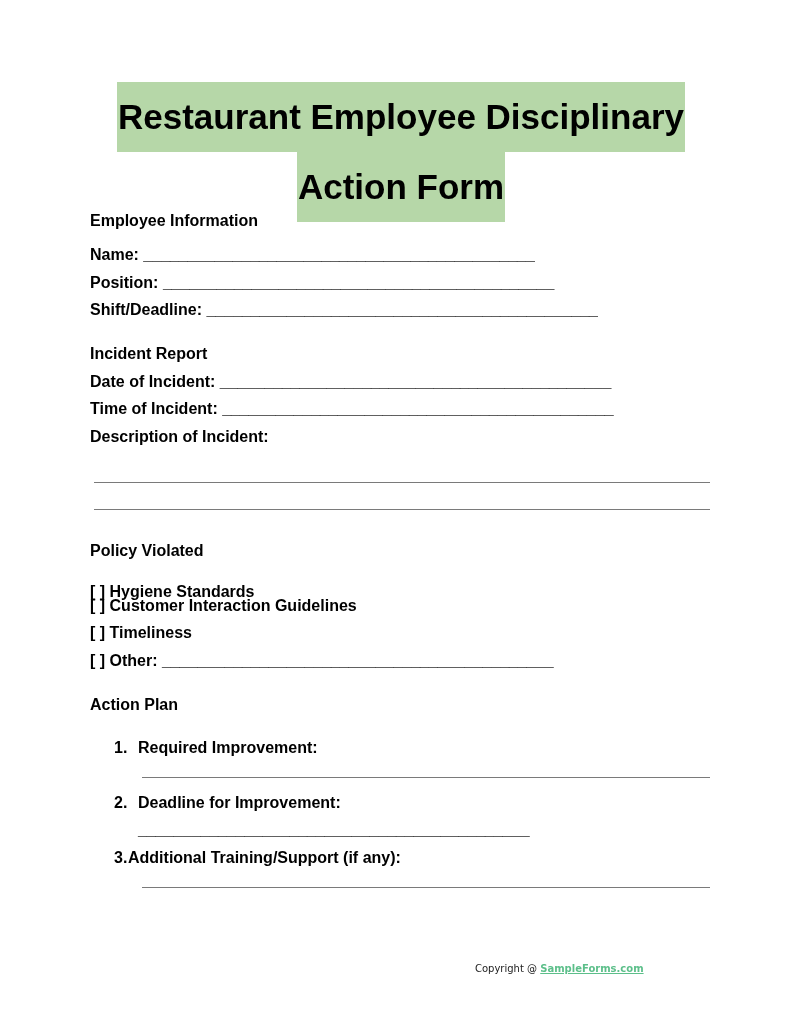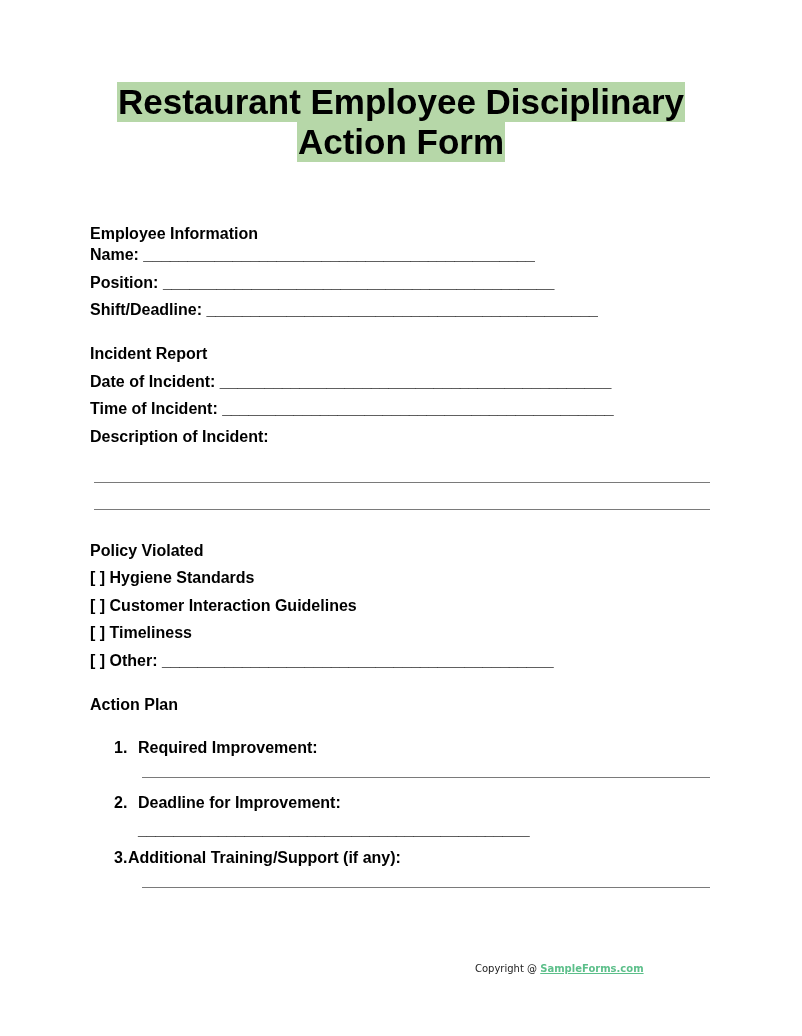--- a/index.html
+++ b/index.html
@@ -1,47 +1,47 @@
 <!DOCTYPE html>
 <html><head>
 <meta charset="utf-8">
 <style>
   html, body { margin: 0; padding: 0; background: #ffffff; }
   body { width: 802px; height: 1036px; position: relative; font-family: "Liberation Sans", sans-serif; color: #000; }
   .title-wrap { position: absolute; left: 0; top: 82px; width: 802px; text-align: center; }
-  .title-line { display: inline-block; background: #b6d7a8; font-weight: bold; font-size: 35px; line-height: 40px; padding: 0 1px; }
+  .title-line { display: inline-block; background: #b6d7a8; font-weight: bold; font-size: 35px; line-height: 40px; padding: 15px 1px; }
   .title-line.l2 { }
   .txt { position: absolute; left: 90px; font-size: 16px; font-weight: bold; line-height: 20px; white-space: nowrap; }
   .rule { position: absolute; height: 0; border-top: 1px solid #7a7a7a; }
   .num { position: absolute; left: 114px; font-size: 16px; font-weight: bold; line-height: 20px; }
   .footer { position: absolute; left: 475px; top: 963px; font-size: 10px; font-family: "DejaVu Sans", sans-serif; color: #222; white-space: nowrap; }
   .footer a { color: #5cbf8a; font-weight: bold; text-decoration: underline; }
 </style>
 </head>
 <body>
 
 <div class="title-wrap">
   <span class="title-line">Restaurant Employee Disciplinary</span><br>
   <span class="title-line l2">Action Form</span>
 </div>
 
-<div class="txt" style="top:224px">Employee Information</div>
+<div class="txt" style="top:211px">Employee Information</div>
 <div class="txt" style="top:245px">Name: ____________________________________________</div>
 <div class="txt" style="top:273px">Position: ____________________________________________</div>
 <div class="txt" style="top:300px">Shift/Deadline: ____________________________________________</div>
 
 <div class="txt" style="top:344px">Incident Report</div>
 <div class="txt" style="top:372px">Date of Incident: ____________________________________________</div>
 <div class="txt" style="top:399px">Time of Incident: ____________________________________________</div>
 <div class="txt" style="top:427px">Description of Incident:</div>
 <div class="rule" style="left:94px; width:616px; top:482px"></div>
 <div class="rule" style="left:94px; width:616px; top:509px"></div>
 
 <div class="txt" style="top:541px">Policy Violated</div>
-<div class="txt" style="top:568px">[ ] Hygiene Standards</div>
+<div class="txt" style="top:582px">[ ] Hygiene Standards</div>
 <div class="txt" style="top:596px">[ ] Customer Interaction Guidelines</div>
 <div class="txt" style="top:623px">[ ] Timeliness</div>
 <div class="txt" style="top:651px">[ ] Other: ____________________________________________</div>
 
 <div class="txt" style="top:695px">Action Plan</div>
 
 <div class="num" style="top:738px">1.</div>
 <div class="txt" style="left:138px; top:738px">Required Improvement:</div>
 <div class="rule" style="left:142px; width:568px; top:777px"></div>
 

